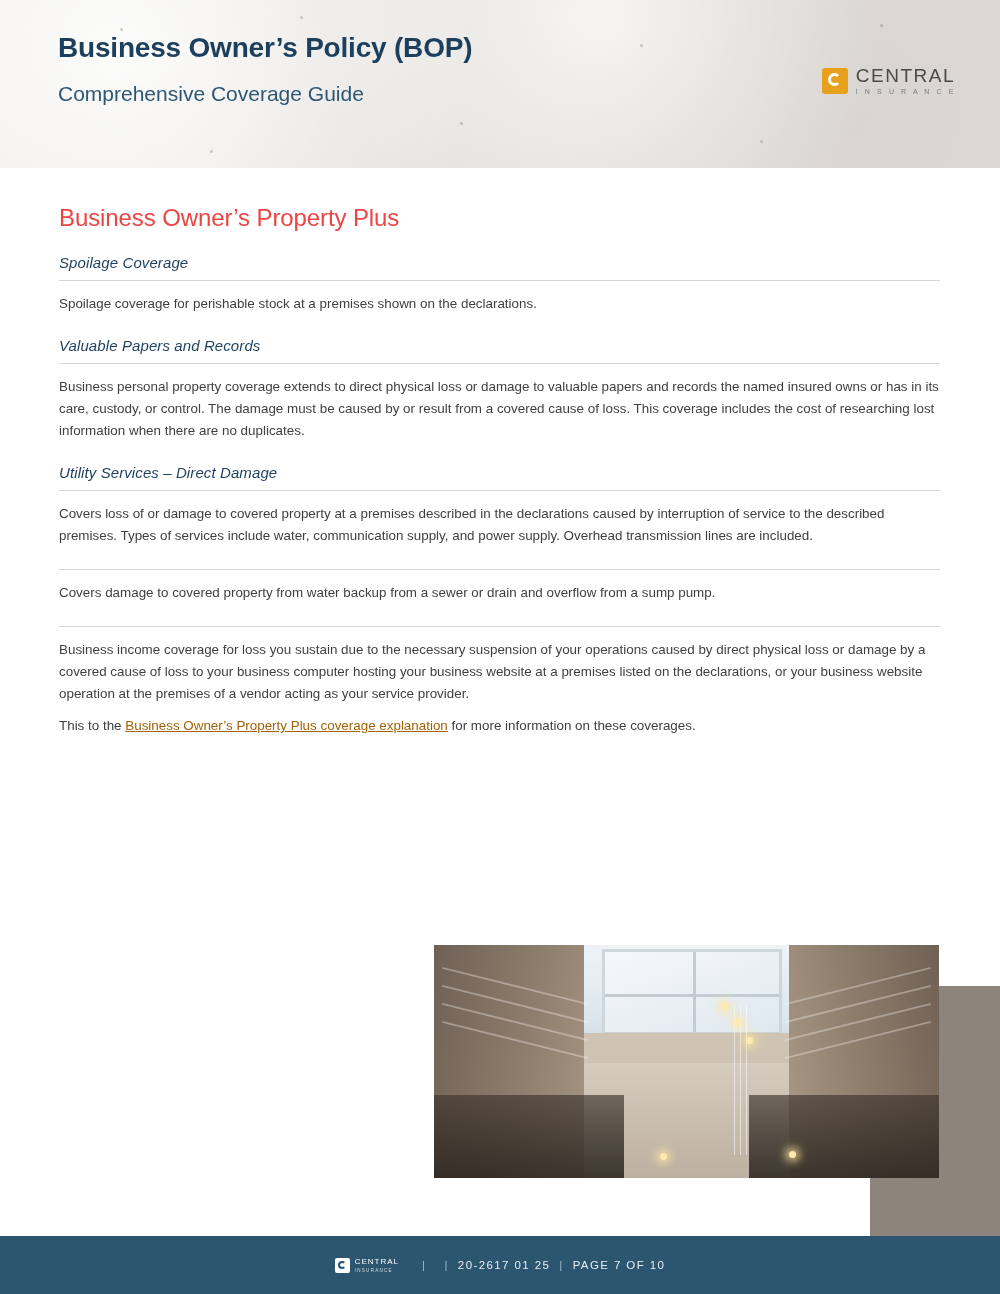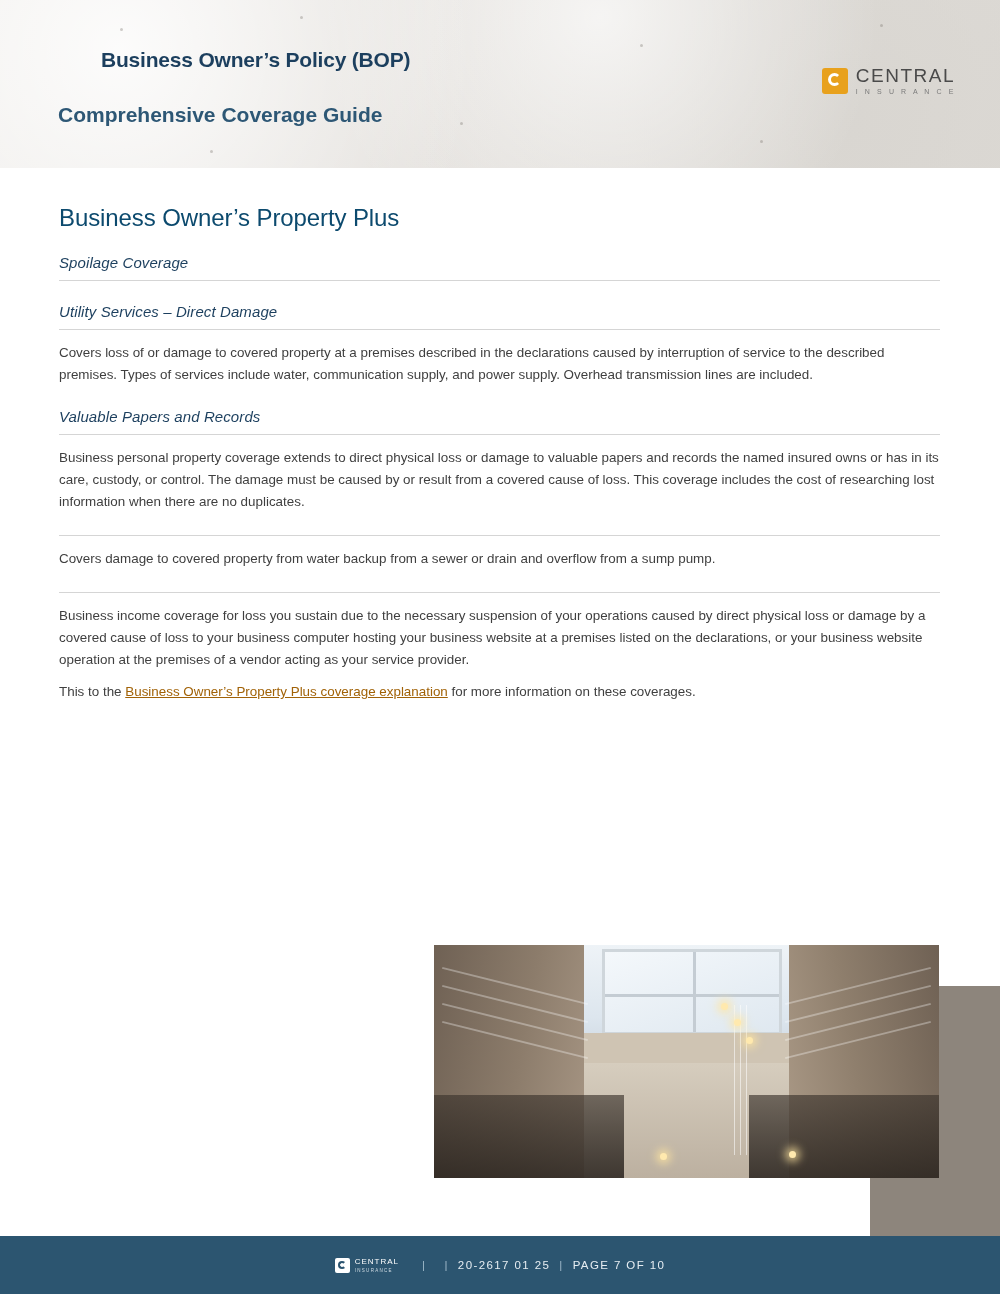--- a/index.html
+++ b/index.html
@@ -31,34 +31,33 @@
   .header .speck {
     position: absolute;
     width: 3px;
     height: 3px;
     border-radius: 50%;
     background: rgba(120,115,108,0.35);
   }
   .header-title {
     position: absolute;
     left: 58px;
-    top: 48px;
-    font-size: 21px;
+    top: 32px;
+    font-size: 28px;
     font-weight: bold;
     color: #1c3f5e;
     letter-spacing: -0.2px;
-    margin-left: 43px;
   }
   .header-subtitle {
     position: absolute;
     left: 58px;
-    top: 103px;
+    top: 82px;
     font-size: 21px;
     color: #2d5775;
-    font-weight: bold;
+    font-weight: normal;
   }
   .logo {
     position: absolute;
     right: 44px;
     top: 66px;
     display: flex;
     align-items: center;
   }
   .logo-mark {
     width: 26px;
@@ -105,21 +104,21 @@
     left: 0;
     width: 1000px;
     height: 1068px;
     background: #ffffff;
   }
   .inner {
     padding: 36px 60px 0 59px;
   }
   .section-title {
     font-size: 24px;
-    color: #0c4a6e;
+    color: #ef4444;
     font-weight: normal;
     margin: 0;
     letter-spacing: -0.1px;
   }
   .section-sub {
     font-size: 13.5px;
     color: #333333;
     font-style: italic;
     margin: 6px 0 0 0;
   }
@@ -331,32 +330,33 @@
 </div>
 
 <div class="content">
   <div class="inner">
 
     <h1 class="section-title">Business Owner’s Property Plus</h1>
 
     <div class="block">
       <h2 class="block-heading">Spoilage Coverage</h2>
       <div class="rule"></div>
+      <p class="para">Spoilage coverage for perishable stock at a premises shown on the declarations.</p>
+    </div>
+
+    <div class="block">
+      <h2 class="block-heading">Valuable Papers and Records</h2>
+      <div class="rule"></div>
+      <p class="para">Business personal property coverage extends to direct physical loss or damage to valuable papers and records the named insured owns or has in its care, custody, or control. The damage must be caused by or result from a covered cause of loss. This coverage includes the cost of researching lost information when there are no duplicates.</p>
     </div>
 
     <div class="block">
       <h2 class="block-heading">Utility Services – Direct Damage</h2>
       <div class="rule"></div>
       <p class="para">Covers loss of or damage to covered property at a premises described in the declarations caused by interruption of service to the described premises. Types of services include water, communication supply, and power supply. Overhead transmission lines are included.</p>
-    </div>
-
-    <div class="block">
-      <h2 class="block-heading">Valuable Papers and Records</h2>
-      <div class="rule"></div>
-      <p class="para">Business personal property coverage extends to direct physical loss or damage to valuable papers and records the named insured owns or has in its care, custody, or control. The damage must be caused by or result from a covered cause of loss. This coverage includes the cost of researching lost information when there are no duplicates.</p>
     </div>
 
     <div class="block">
       <div class="rule"></div>
       <p class="para">Covers damage to covered property from water backup from a sewer or drain and overflow from a sump pump.</p>
     </div>
 
     <div class="block">
       <div class="rule"></div>
       <p class="para">Business income coverage for loss you sustain due to the necessary suspension of your operations caused by direct physical loss or damage by a covered cause of loss to your business computer hosting your business website at a premises listed on the declarations, or your business website operation at the premises of a vendor acting as your service provider.</p>

